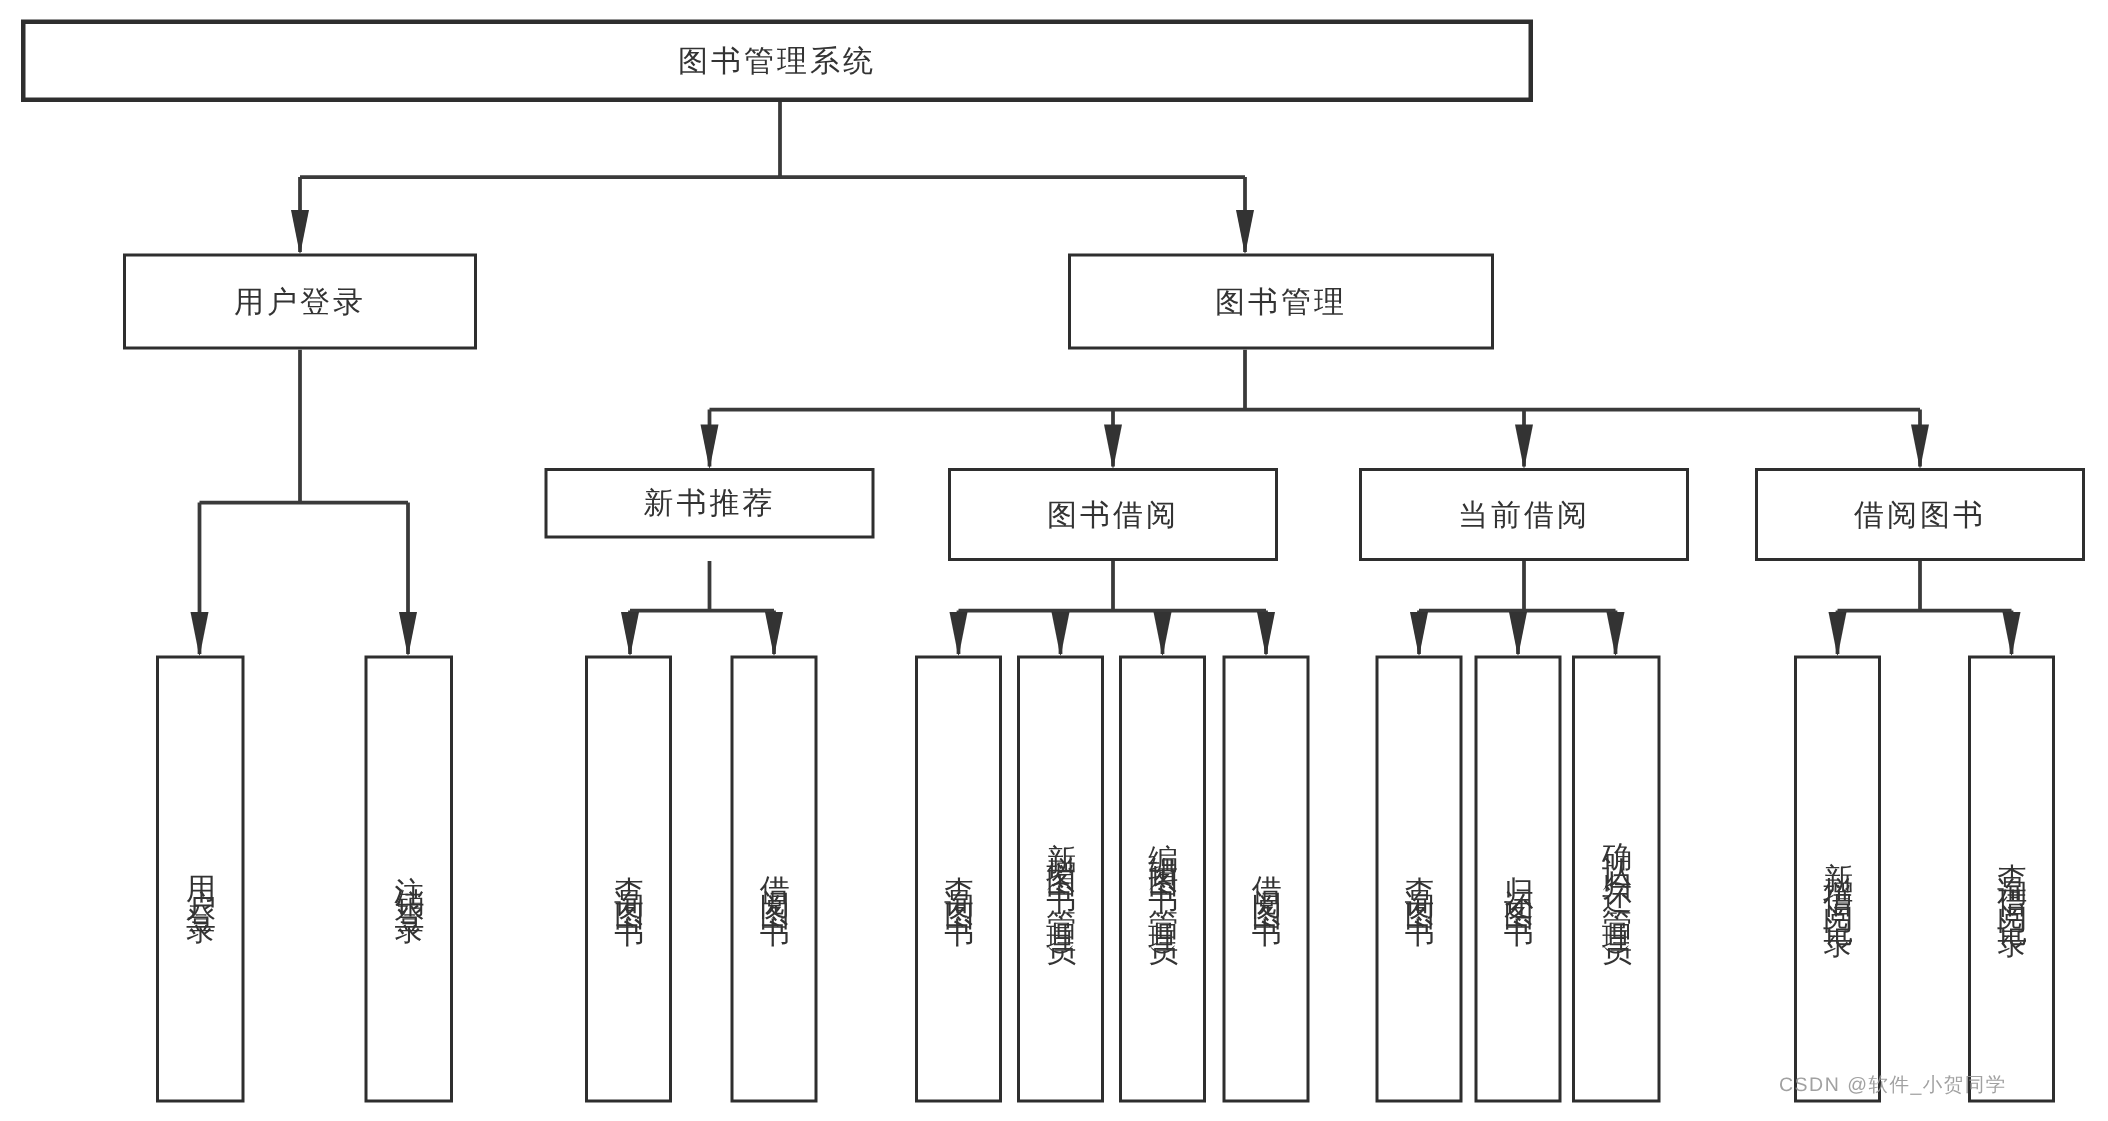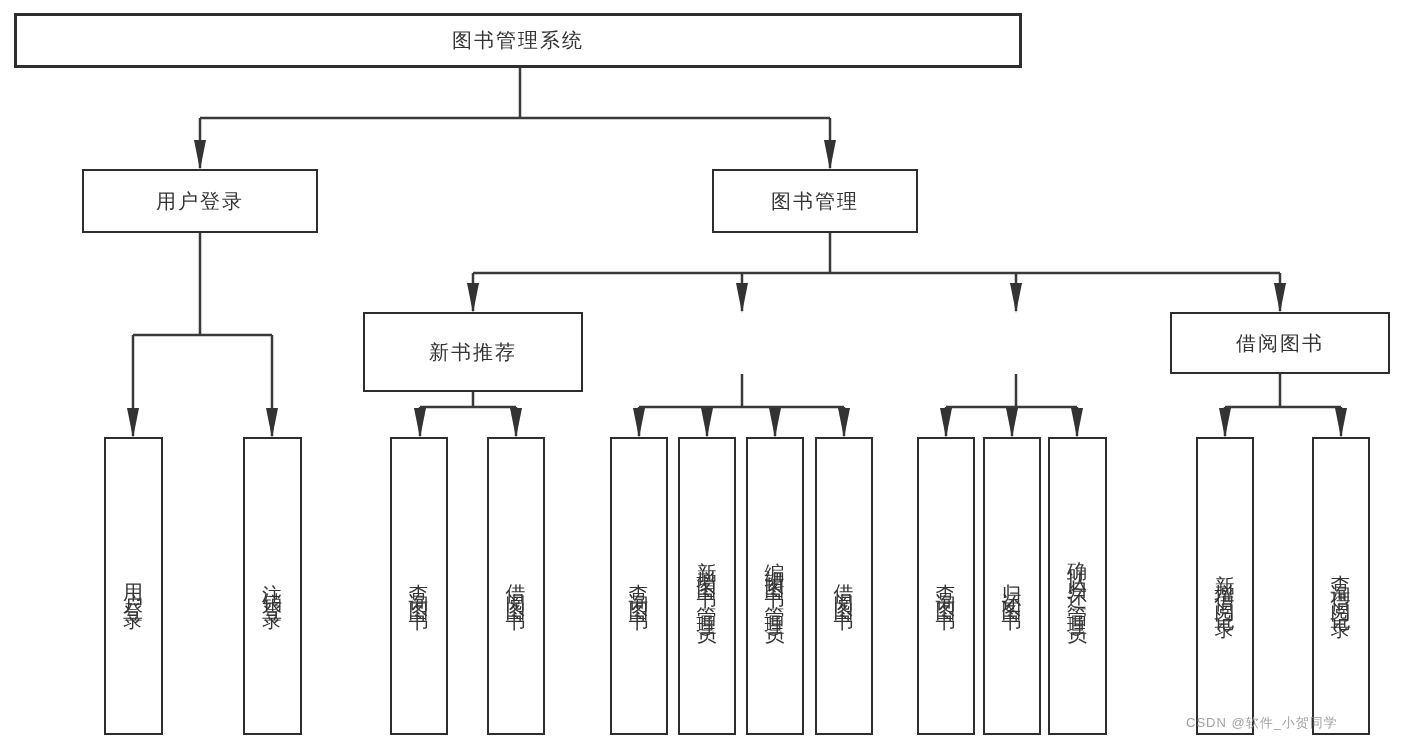--- a/index.html
+++ b/index.html
@@ -82,23 +82,25 @@
       <polygon points="1006,408 1018,408 1012,438"></polygon>
       <polygon points="1071,408 1083,408 1077,438"></polygon>
       <polygon points="1219,408 1231,408 1225,438"></polygon>
       <polygon points="1335,408 1347,408 1341,438"></polygon>
     </g>
   </svg>
 
   <div class="box root h" style="left:14px; top:13px; width:1008px; height:55px;">图书管理系统</div>
 
   <div class="box h" style="left:82px; top:169px; width:236px; height:64px;">用户登录</div>
-  <div class="box h" style="left:712px; top:169px; width:206px; height:64px;">图书管理</div>
+  <div class="box h" style="left:712px; top:169px; width:284px; height:64px;">图书管理</div>
 
-  <div class="box h" style="left:363px; top:312px; width:220px; height:80px;">新书推荐</div>
+  <div class="box h" style="left:363px; top:312px; width:220px; height:47px;">新书推荐</div>
+  <div class="box h" style="left:632px; top:312px; width:220px; height:62px;">图书借阅</div>
+  <div class="box h" style="left:906px; top:312px; width:220px; height:62px;">当前借阅</div>
   <div class="box h" style="left:1170px; top:312px; width:220px; height:62px;">借阅图书</div>
 
   <div class="box v" style="left:104px; top:437px; width:59px; height:298px;">用户登录</div>
   <div class="box v" style="left:243px; top:437px; width:59px; height:298px;">注销登录</div>
 
   <div class="box v" style="left:390px; top:437px; width:58px; height:298px;">查询图书</div>
   <div class="box v" style="left:487px; top:437px; width:58px; height:298px;">借阅图书</div>
 
   <div class="box v" style="left:610px; top:437px; width:58px; height:298px;">查询图书</div>
   <div class="box v" style="left:678px; top:437px; width:58px; height:298px;">新增图书（管理员）</div>

